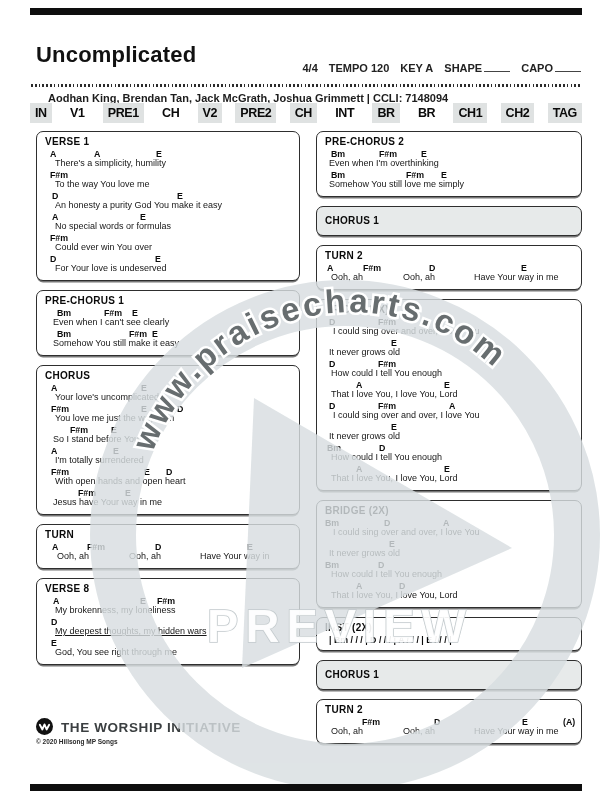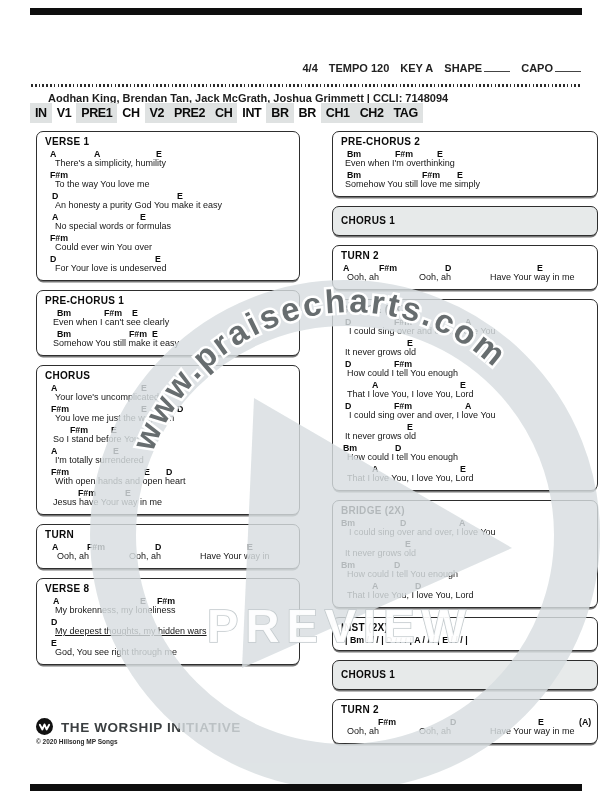--- a/index.html
+++ b/index.html
@@ -10,27 +10,27 @@
 
   .title{position:absolute;left:36px;top:42px;font-size:22px;font-weight:bold;letter-spacing:0.2px;}
   .meta{position:absolute;right:31px;top:62px;display:flex;gap:11px;align-items:flex-end;
         font-size:11px;font-weight:bold;color:#222;}
   .meta .blank{display:inline-block;width:26px;border-bottom:1px solid #444;height:7px;margin-left:2px;}
   .dotted{position:absolute;left:31px;right:31px;top:84px;height:2.5px;
           background:repeating-linear-gradient(90deg,#2b2b2b 0 1.7px,transparent 1.7px 3.8px);}
   .authors{position:absolute;left:48px;top:92px;font-size:11px;font-weight:bold;color:#1c1c1c;}
 
   .nav{position:absolute;left:30px;right:30px;top:101px;height:24px;display:flex;
-       align-items:center;}
+       justify-content:space-between;align-items:center;}
   .nav-item{font-size:12.5px;font-weight:bold;letter-spacing:-0.4px;padding:3px 5px;color:#0a0a0a;}
   .nav-item.active{background:#dfe2e2;}
 
   .col{position:absolute;top:131px;}
   .col.left{left:36px;width:264px;}
-  .col.right{left:318px;width:266px;padding-left:14px;}
+  .col.right{left:302px;width:266px;padding-left:14px;}
 
   .section{border:1px solid #2e2e2e;border-radius:7px;background:#fff;
            padding:4px 8px 5px;margin-bottom:9px;box-shadow:0 2.5px 0 -1px #777;}
   .section.ref{background:#e7eaea;padding:8px 8px 9px;}
   .sec-title{font-size:10px;font-weight:bold;letter-spacing:0.3px;line-height:11px;margin-bottom:2px;color:#0a0a0a;}
   .section.ref .sec-title{margin-bottom:0;}
   .line{margin-bottom:1px;}
   .chords{position:relative;height:9px;}
   .chords span{position:absolute;top:0;font-size:8.8px;font-weight:bold;white-space:pre;color:#0a0a0a;}
   .lyrics{position:relative;height:11px;}
@@ -47,20 +47,21 @@
   .wm-preview{font-family:"Liberation Sans",sans-serif;font-size:47px;font-weight:bold;
           fill:#ffffff;fill-opacity:0.93;stroke:#c3cacd;stroke-width:1.6px;paint-order:stroke;
           letter-spacing:7px;text-anchor:middle;}
 </style>
 </head>
 <body>
 
 <div class="page">
   <div class="bar top"></div>
 
+  <div class="title">Uncomplicated</div>
 
   <div class="meta">
     <span>4/4</span>
     <span>TEMPO 120</span>
     <span>KEY A</span>
     <span><span>SHAPE</span><span class="blank"></span></span>
     <span><span>CAPO</span><span class="blank"></span></span>
   </div>
 
   <div class="dotted"></div>

